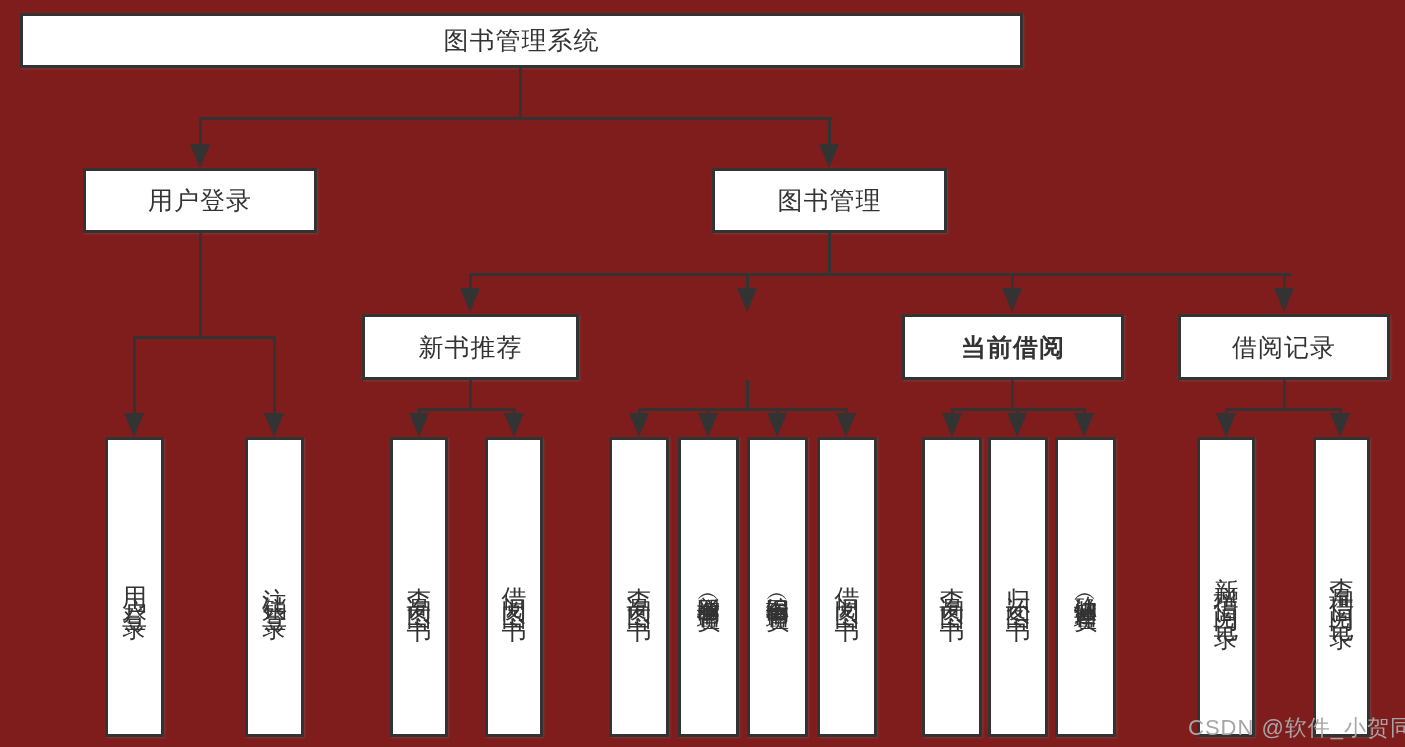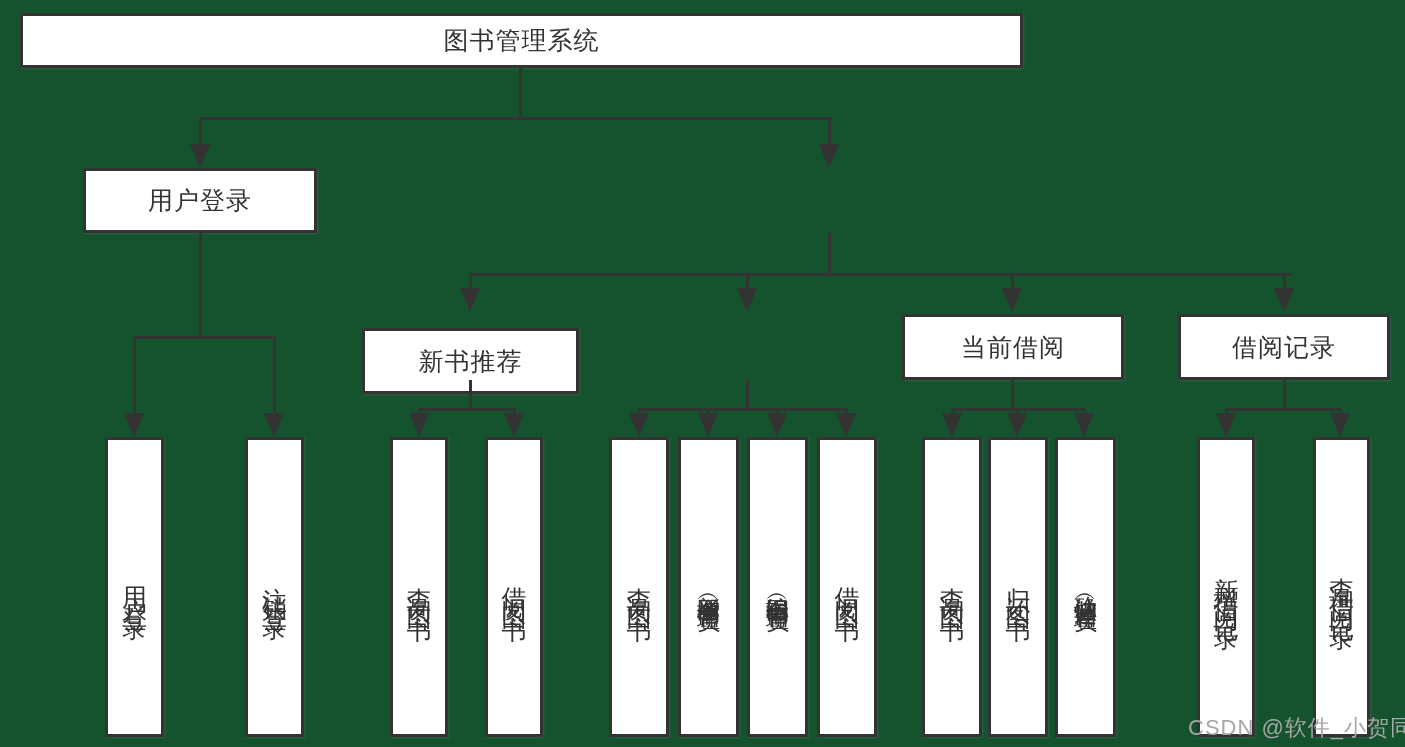--- a/index.html
+++ b/index.html
@@ -1,20 +1,20 @@
 <!DOCTYPE html>
 <html><head>
 <meta charset="utf-8">
 <style>
   html, body { margin: 0; padding: 0; background: #ffffff; }
   #canvas {
     position: relative;
     width: 1405px;
     height: 747px;
-    background: #14532d;
+    background: #7f1d1d;
     overflow: hidden;
     font-family: "Liberation Sans", "DejaVu Sans", sans-serif;
     color: #333333;
   }
   .box {
     position: absolute;
     box-sizing: border-box;
     border: 3px solid #333333;
     background: #ffffff;
     display: flex;
@@ -73,43 +73,46 @@
   <div class="line" style="left:519px; top:68px; width:3px; height:51px;"></div>
   <div class="line" style="left:199px; top:117px; width:633px; height:3px;"></div>
   <div class="line" style="left:199px; top:117px; width:3px; height:30px;"></div>
   <div class="arrow" style="left:190px; top:144px;"></div>
   <div class="line" style="left:828px; top:117px; width:3px; height:30px;"></div>
   <div class="arrow" style="left:819px; top:144px;"></div>
 
   <div class="box" style="left:83px; top:168px; width:234px; height:65px;">
     <span class="htext">用户登录</span>
   </div>
+  <div class="box" style="left:712px; top:168px; width:235px; height:65px;">
+    <span class="htext">图书管理</span>
+  </div>
 
   <div class="line" style="left:199px; top:233px; width:3px; height:105px;"></div>
   <div class="line" style="left:133px; top:336px; width:143px; height:3px;"></div>
   <div class="line" style="left:133px; top:336px; width:3px; height:80px;"></div>
   <div class="arrow" style="left:124px; top:413px;"></div>
   <div class="line" style="left:273px; top:336px; width:3px; height:80px;"></div>
   <div class="arrow" style="left:264px; top:413px;"></div>
 
   <div class="line" style="left:828px; top:233px; width:3px; height:43px;"></div>
   <div class="line" style="left:469px; top:273px; width:822px; height:3px;"></div>
   <div class="line" style="left:469px; top:273px; width:3px; height:18px;"></div>
   <div class="arrow" style="left:460px; top:288px;"></div>
   <div class="line" style="left:746px; top:273px; width:3px; height:18px;"></div>
   <div class="arrow" style="left:737px; top:288px;"></div>
   <div class="line" style="left:1011px; top:273px; width:3px; height:18px;"></div>
   <div class="arrow" style="left:1002px; top:288px;"></div>
   <div class="line" style="left:1283px; top:273px; width:3px; height:18px;"></div>
   <div class="arrow" style="left:1274px; top:288px;"></div>
 
-  <div class="box" style="left:362px; top:314px; width:217px; height:66px;margin-top:14px;">
+  <div class="box" style="left:362px; top:314px; width:217px; height:66px;">
     <span class="htext">新书推荐</span>
   </div>
-  <div class="box" style="left:902px; top:314px; width:222px; height:66px;">
+  <div class="box" style="left:902px; top:314px; width:222px; height:66px;font-weight:bold;">
     <span class="htext">当前借阅</span>
   </div>
   <div class="box" style="left:1178px; top:314px; width:212px; height:66px;">
     <span class="htext">借阅记录</span>
   </div>
 
   <div class="line" style="left:469px; top:380px; width:3px; height:30px;"></div>
   <div class="line" style="left:418px; top:408px; width:98px; height:3px;"></div>
   <div class="line" style="left:418px; top:408px; width:3px; height:8px;"></div>
   <div class="arrow" style="left:409px; top:413px;"></div>

